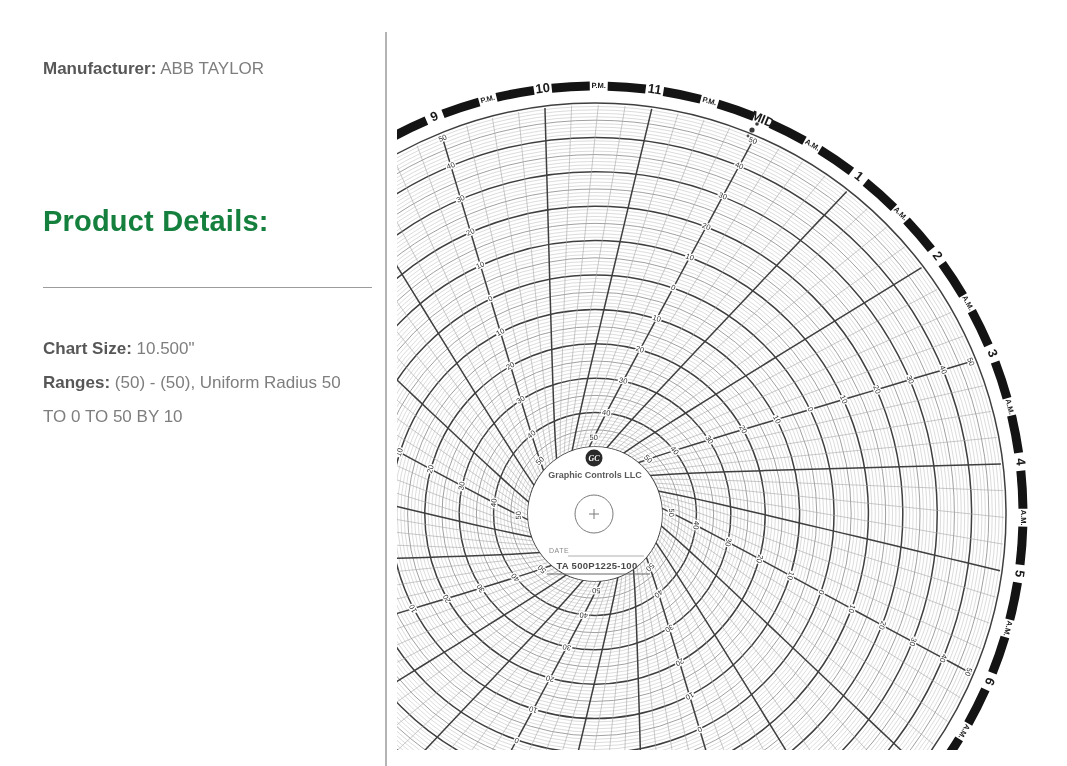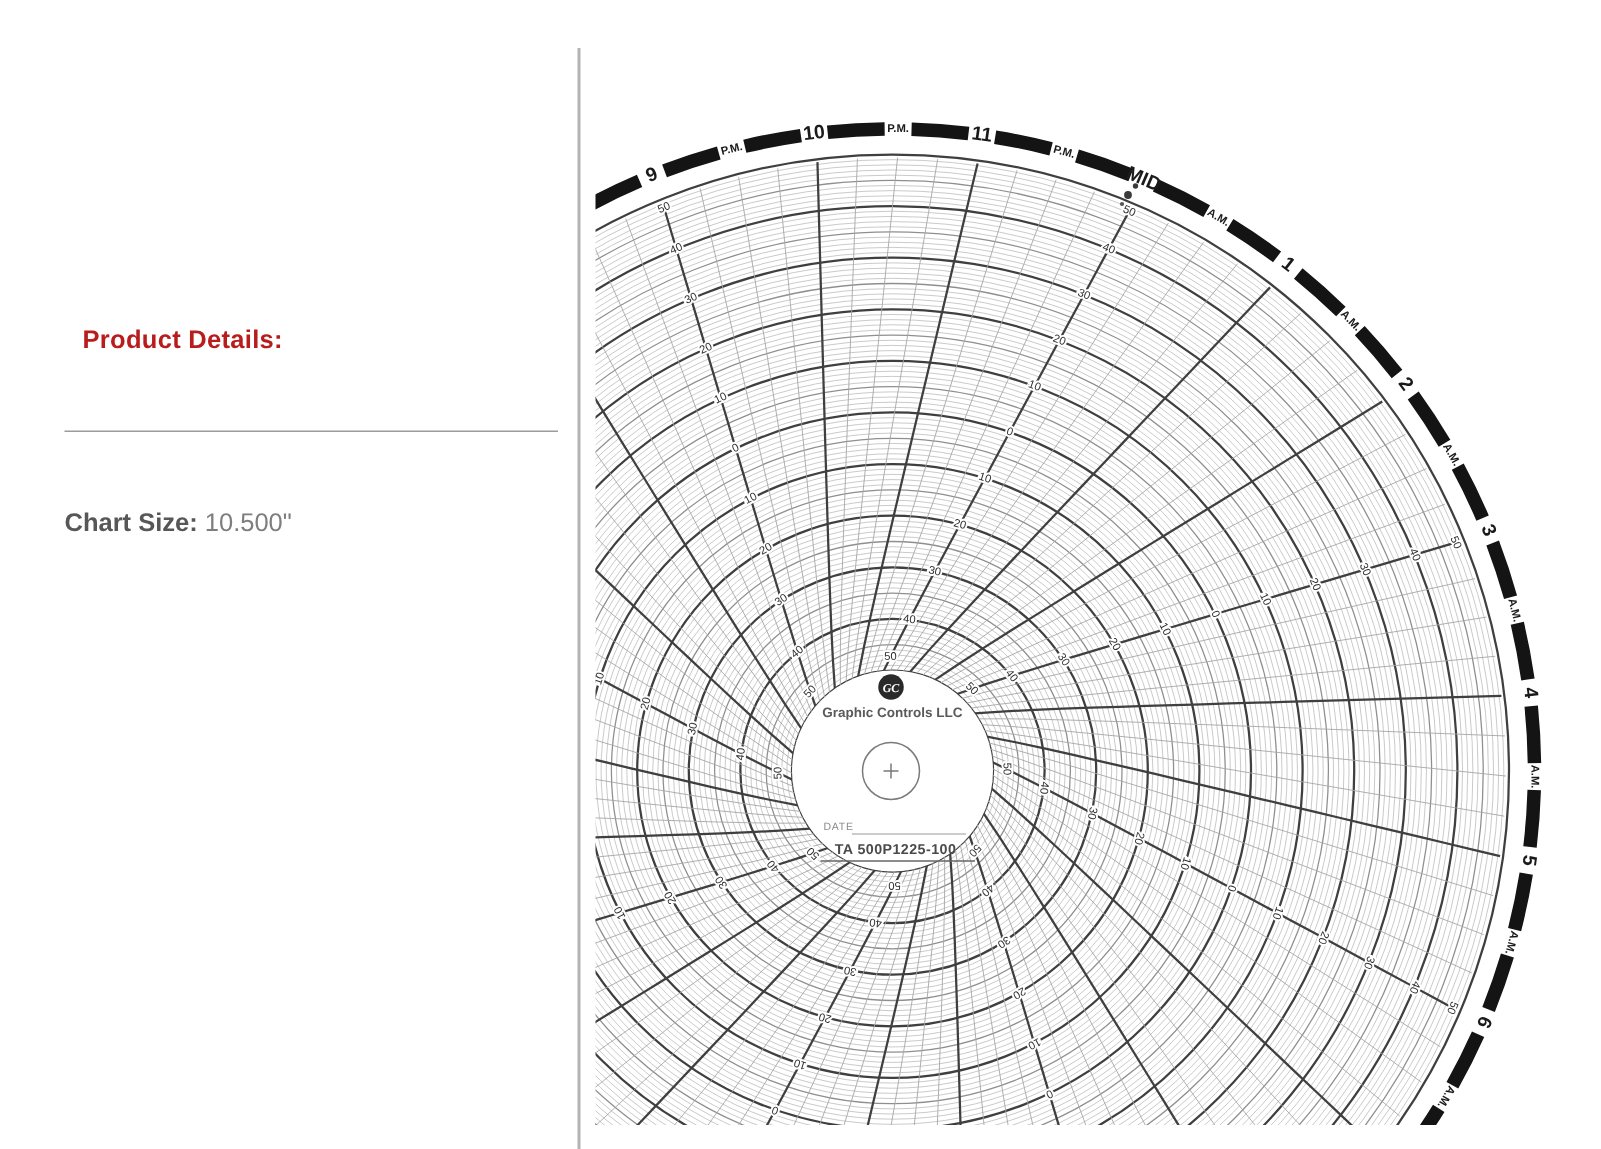--- a/index.html
+++ b/index.html
@@ -9,49 +9,51 @@
     font-family:"Liberation Sans", sans-serif;
   }
   
   .panel{position:absolute;left:43px;top:52px;width:300px;}
   .info-rows p, .detail-rows p{
     margin:0;font-size:17px;line-height:34px;color:#7e7e7e;
   }
   .lbl{font-weight:bold;color:#575757;}
   .val{color:#7e7e7e;}
   .section-heading{
-    position:absolute;left:43px;top:205px;margin:12px;
-    font-size:17px;font-weight:bold;color:#b91c1c;letter-spacing:.2px;
+    position:absolute;left:43px;top:205px;margin:0;
+    font-size:29px;font-weight:bold;color:#15803d;letter-spacing:.2px;
   }
   .rule{
     position:absolute;left:43px;top:287px;width:329px;height:0;
     border-top:1px solid #9c9c9c;
   }
   .detail-rows{position:absolute;left:43px;top:332px;width:300px;}
   
   .divider{
     position:absolute;left:385px;top:32px;width:2px;height:734px;
     background:#b4b4b4;
   }
   
   .photo{position:absolute;left:0;top:0;width:1067px;height:766px;}
 </style>
 </head>
 <body>
 
 <div class="panel">
   <div class="info-rows">
+    <p><span class="lbl">Manufacturer:</span> <span class="val">ABB TAYLOR</span></p>
   </div>
 </div>
 
 <h2 class="section-heading">Product Details:</h2>
 <div class="rule"></div>
 
 <div class="detail-rows">
   <p><span class="lbl">Chart Size:</span> <span class="val">10.500"</span></p>
+  <p><span class="lbl">Ranges:</span> <span class="val">(50) - (50), Uniform Radius 50 TO 0 TO 50 BY 10</span></p>
 </div>
 
 <div class="divider"></div>
 
 <svg class="photo" viewBox="0 0 1067 766" xmlns="http://www.w3.org/2000/svg">
   <defs>
     <clipPath id="photo-clip">
         <rect x="397" y="60" width="640" height="690"></rect>
       </clipPath>
   </defs>

